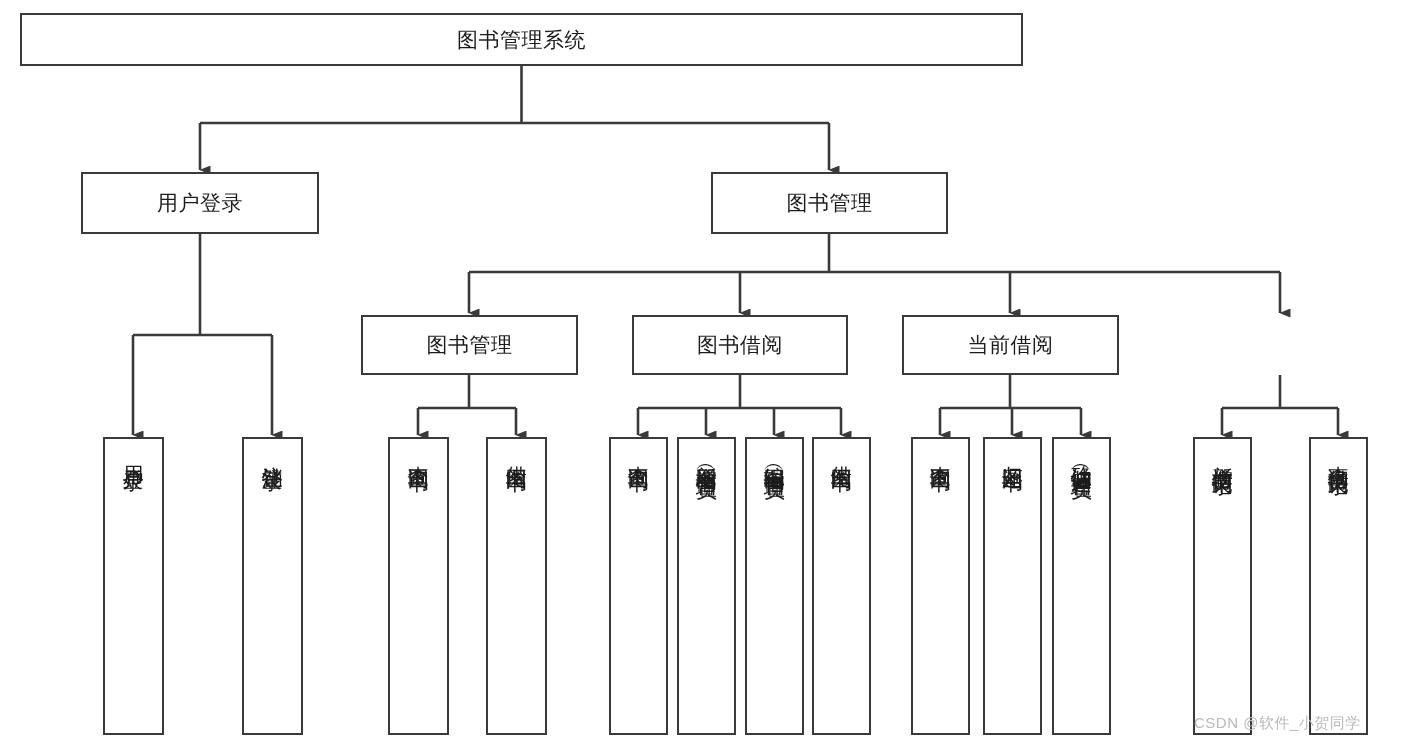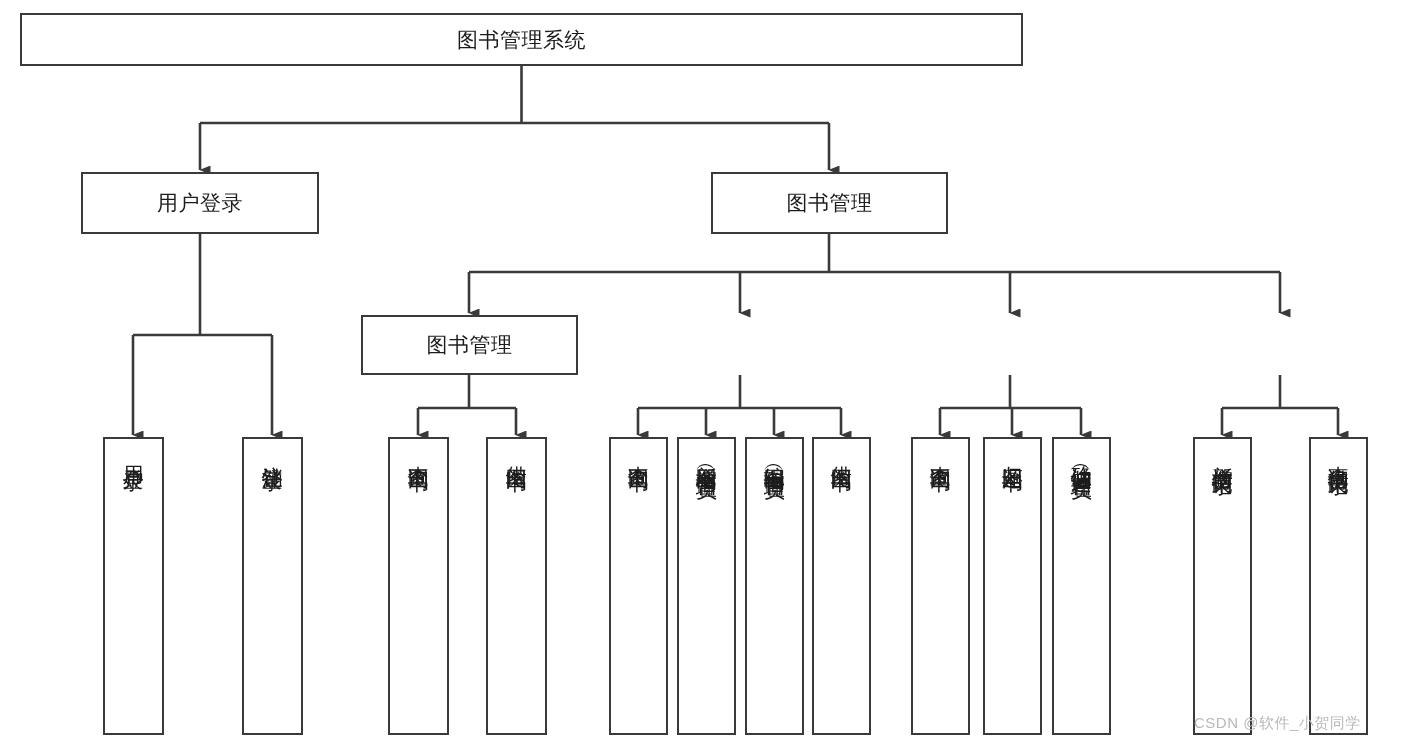--- a/index.html
+++ b/index.html
@@ -132,20 +132,26 @@
   <div class="node horizontal" style="left: 81px; top: 172px; width: 238px; height: 62px; border-color: rgb(58, 58, 58); background: rgb(255, 255, 255); color: rgb(28, 28, 28);">
     <span class="label">用户登录</span>
   </div>
   <div class="node horizontal" style="left: 711px; top: 172px; width: 237px; height: 62px; border-color: rgb(58, 58, 58); background: rgb(255, 255, 255); color: rgb(28, 28, 28);">
     <span class="label">图书管理</span>
   </div>
 
   <div class="node horizontal" style="left: 361px; top: 315px; width: 217px; height: 60px; border-color: rgb(58, 58, 58); background: rgb(255, 255, 255); color: rgb(28, 28, 28);">
     <span class="label">图书管理</span>
   </div>
+  <div class="node horizontal" style="left: 632px; top: 315px; width: 216px; height: 60px; border-color: rgb(58, 58, 58); background: rgb(255, 255, 255); color: rgb(28, 28, 28);">
+    <span class="label">图书借阅</span>
+  </div>
+  <div class="node horizontal" style="left: 902px; top: 315px; width: 217px; height: 60px; border-color: rgb(58, 58, 58); background: rgb(255, 255, 255); color: rgb(28, 28, 28);">
+    <span class="label">当前借阅</span>
+  </div>
 
   <div class="node vertical" style="left: 103px; top: 437px; width: 61px; height: 298px; border-color: rgb(58, 58, 58); background: rgb(255, 255, 255); color: rgb(28, 28, 28);">
     <span class="label">用户登录</span>
   </div>
   <div class="node vertical" style="left: 242px; top: 437px; width: 61px; height: 298px; border-color: rgb(58, 58, 58); background: rgb(255, 255, 255); color: rgb(28, 28, 28);">
     <span class="label">注销登录</span>
   </div>
   <div class="node vertical" style="left: 388px; top: 437px; width: 61px; height: 298px; border-color: rgb(58, 58, 58); background: rgb(255, 255, 255); color: rgb(28, 28, 28);">
     <span class="label">查询图书</span>
   </div>

